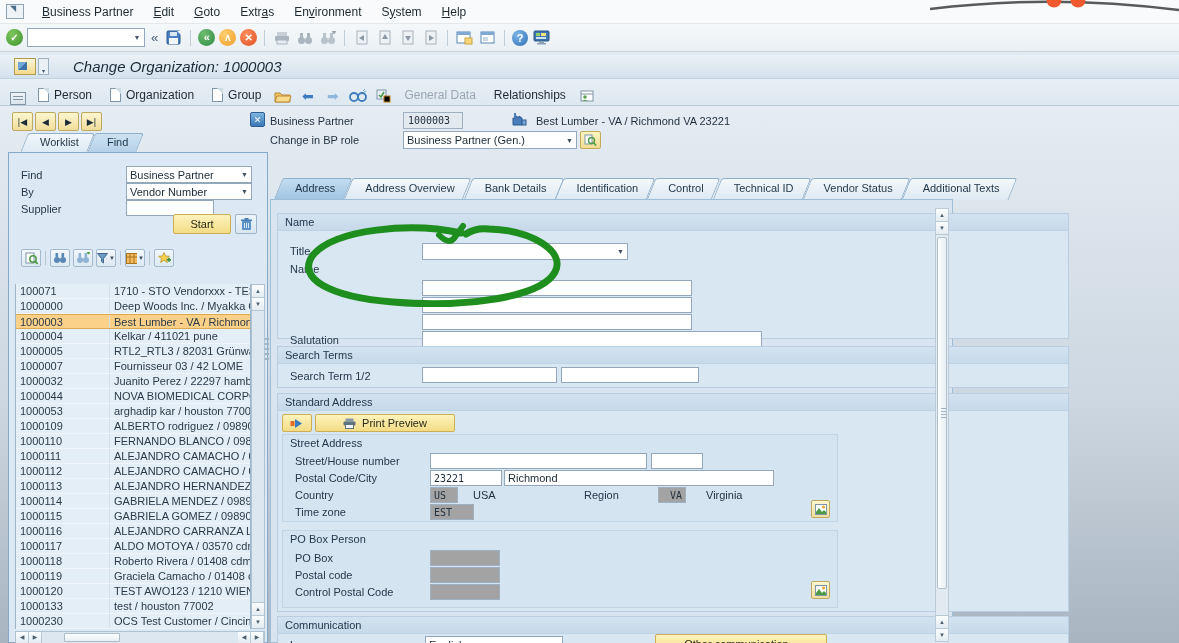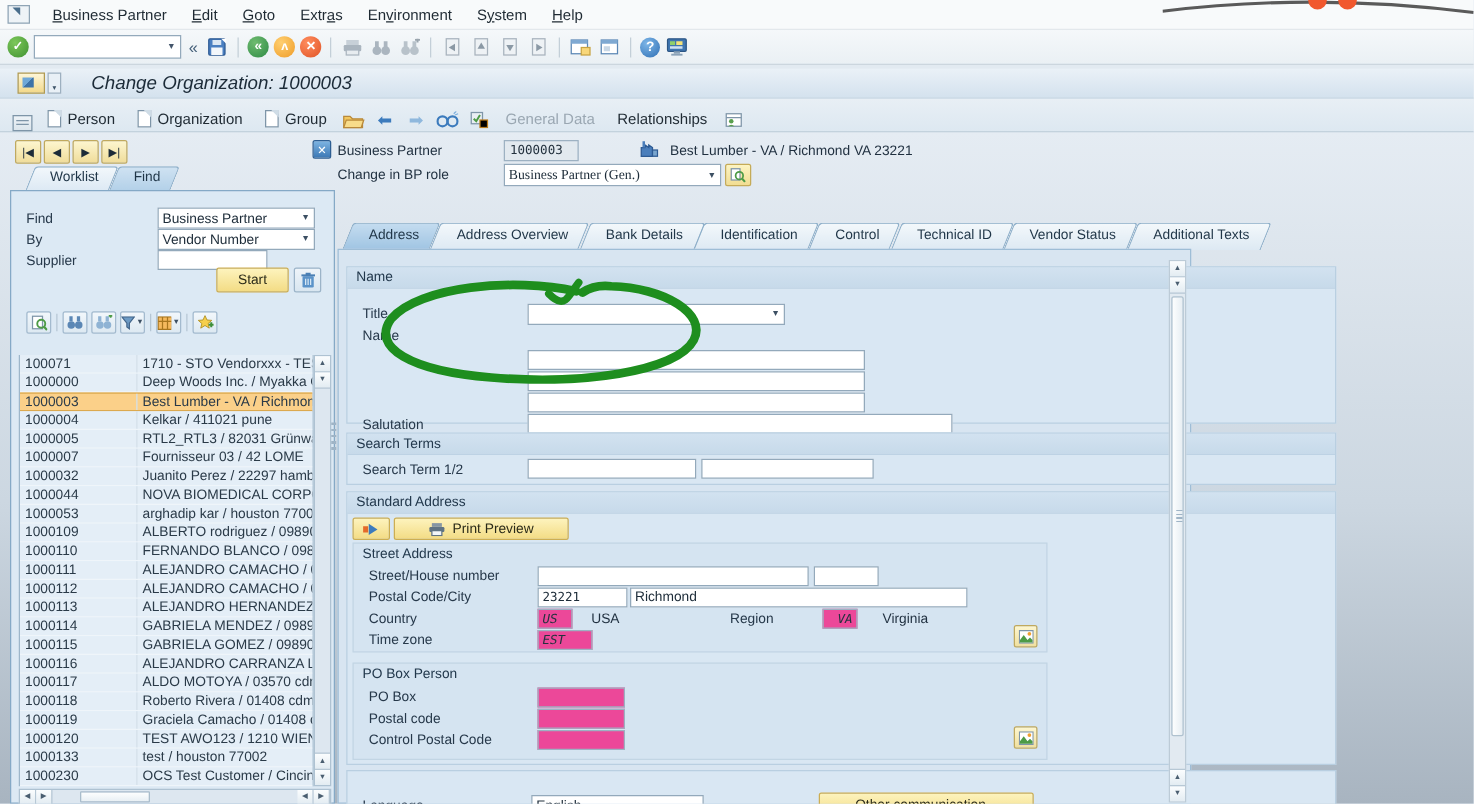--- a/index.html
+++ b/index.html
@@ -125,43 +125,43 @@
   .splitter-grip { position:absolute; left:265px; top:338px; width:4px; height:22px;
                    background:repeating-linear-gradient(#9fb4c6 0 2px, transparent 2px 5px); }
 
   
   .bph-close { position:absolute; left:250px; top:112px; width:15px; height:15px; background:linear-gradient(#7db4e2,#3c78b5);
                border:1px solid #2d5e92; color:#fff; font-size:9px; text-align:center; line-height:14px; border-radius:2px; }
   .bph-label { position:absolute; font-size:11px; color:#1f2f3f; }
   .ro-field { position:absolute; background:#e2e9ef; border:1px solid #9db1c2; height:17px;
               font-family:"DejaVu Sans Mono", monospace; font-size:10px; padding:2px 4px; color:#24323f; }
   .bph-desc { position:absolute; left:536px; top:115px; font-size:11px; color:#1f2f3f; }
-  .role-dd { left:403px; top:131px; width:174px;font-family:Liberation Serif, serif; }
+  .role-dd { left:403px; top:131px; width:174px; }
   .role-search { position:absolute; left:580px; top:131px; width:21px; height:18px;
                  background:linear-gradient(#fdf4c2,#f1dd92); border:1px solid #c5ab58; border-radius:2px;
                  display:flex; align-items:center; justify-content:center; }
 
   
   .tabstrip { position:absolute; left:278px; top:178px; display:flex; height:22px; }
   .tab { position:relative; padding:4px 13px 3px 17px; font-size:11px; color:#1f3547; white-space:nowrap; }
   .tab::before { content:""; position:absolute; inset:0; transform:skewX(-22deg); border:1px solid #8fb0ca; border-bottom:none;
                  border-radius:3px 3px 0 0; background:linear-gradient(#f3f8fb,#dde9f3); z-index:0; }
   .tab.active::before { background:linear-gradient(#c4dcf0,#9fc4e2); }
   .tab span { position:relative; z-index:1; }
 
   
   .tab-body { position:absolute; left:270px; top:199px; width:683px; height:444px;
               background:#d8e5f1; border:1px solid #9ebdd6; }
   .grp { position:absolute; background:#d9e7f3; border:1px solid #b9cfe1; }
   .grp-h { height:17px; line-height:17px; padding-left:7px; color:#22384c;
            background:linear-gradient(#d2e2f0,#c7daea); border-bottom:1px solid #bdd2e4; }
   .g-label { position:absolute; left:12px; font-size:11px; color:#26384a; }
   .f-white { position:absolute; height:16px; background:#fff; border:1px solid #93a9bb; font-size:11px; padding:1px 3px; color:#1c2b38;}
-  .f-gray  { position:absolute; height:16px; background:#ec4899; border:1px solid #9db1c2;
-             font-family:"DejaVu Sans Mono", monospace; font-size:10px; padding:2px 3px; color:#24323f;font-style:italic; }
+  .f-gray  { position:absolute; height:16px; background:#a3a3a3; border:1px solid #9db1c2;
+             font-family:"DejaVu Sans Mono", monospace; font-size:10px; padding:2px 3px; color:#24323f; }
   .hl-wrap { position:absolute; }
   .hl-field { width:100%; height:100%; background:var(--highlight-field-bg,#fce9a8); border:1px solid #b99c43;
               font-size:11px; padding:1px 3px; color:#232312; white-space:pre; overflow:hidden; }
   .corner { position:absolute; width:6px; height:6px; border:0 solid #e04b3a; }
   .c-tl { left:-2px; top:-2px; border-top-width:2px; border-left-width:2px; }
   .c-tr { right:-2px; top:-2px; border-top-width:2px; border-right-width:2px; }
   .c-bl { left:-2px; bottom:-2px; border-bottom-width:2px; border-left-width:2px; }
   .c-br { right:-2px; bottom:-2px; border-bottom-width:2px; border-right-width:2px; }
   .subbox { position:absolute; background:#d5e4f1; border:1px solid #c2d5e4; }
   .subbox-h { padding:2px 0 0 7px; color:#22384c; }
@@ -719,20 +719,21 @@
           <svg width="12" height="11">
               <rect x="0.5" y="0.5" width="11" height="10" fill="#fff" stroke="#7e95a8"></rect>
               <path d="M1 8 L4 4 L7 8 L9 6 L11 8 L11 10 L1 10 Z" fill="#4d9b46"></path>
               <circle cx="8.5" cy="3" r="1.5" fill="#f0a030"></circle>
             </svg>
         </span>
       </div>
     </div>
 
     <div class="grp" style="left:6px; top:416px; width:792px; height:40px;">
+      <div class="grp-h">Communication</div>
       <span class="g-label" style="top:22px;">Language</span>
       <span class="dropdown" style="left:147px; top:19px; width:138px; height:18px;">
         <span>English</span>
           <span class="dd">▼</span>
       </span>
       <span class="yellow-btn" style="position:absolute; left:377px; top:17px; width:172px; height:19px;">Other communication...</span>
     </div>
 
     <div class="vscroll">
       <div class="vs-btns-top">

